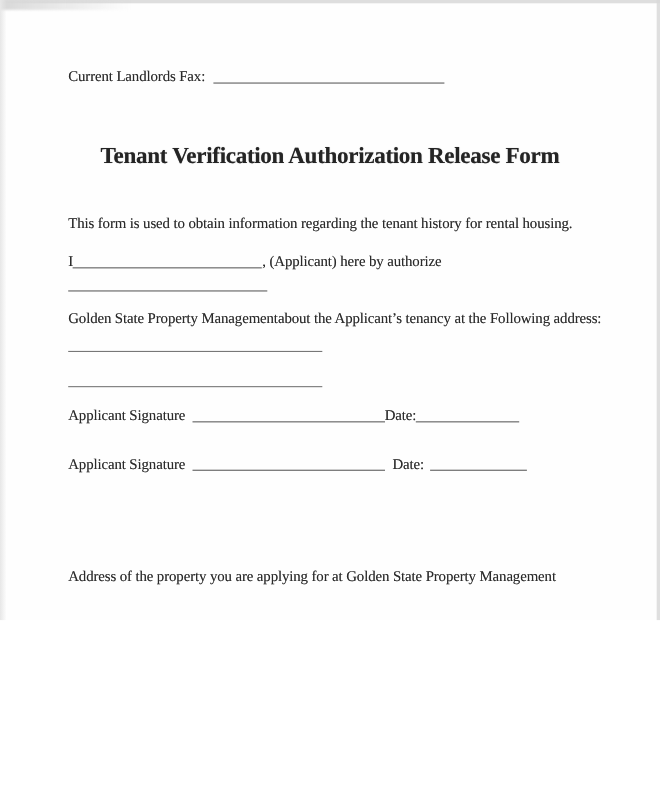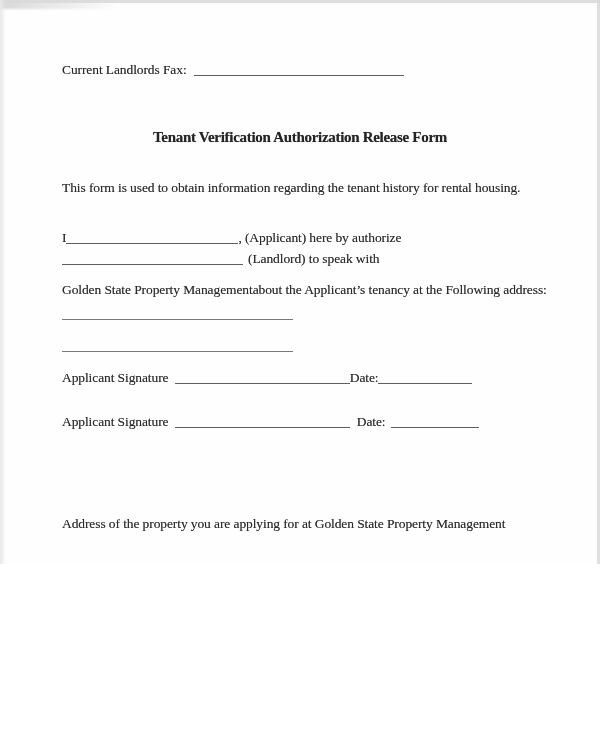--- a/index.html
+++ b/index.html
@@ -16,21 +16,21 @@
     left:62px;
     font-size:13.5px;
     letter-spacing:-0.1px;
     white-space:nowrap;
     text-shadow:0 0 0.6px rgba(60,60,60,0.55);
   }
   .title {
     position:absolute;
     top:129px; left:0; width:100%;
     text-align:center;
-    font-size:15px;
+    font-size:21px;
     font-weight:bold;
     letter-spacing:-0.3px;
     color:#242424;
     text-shadow:0 0 0.7px rgba(40,40,40,0.6);
   }
   
   .u {
     display:inline-block;
     height:2px;
     border-bottom:1.4px solid #5f5f5f;
@@ -73,27 +73,27 @@
   <div class="scan-left"></div>
   <div class="scan-right"></div>
 
   <div class="txt" style="top:62px;">
     <span>Current Landlords Fax:</span>
     <span class="u" style="width:210px; margin-left:4px;"></span>
   </div>
 
   <div class="title">Tenant Verification Authorization Release Form</div>
 
-  <div class="txt" style="top:180px;">This form is used to obtain information regarding the tenant history for rental housing.</div>
+  <div class="txt" style="top:195px;">This form is used to obtain information regarding the tenant history for rental housing.</div>
 
   <div class="txt" style="top:230px;">
     <span>I</span><span class="u" style="width:172px;"></span><span>, (Applicant) here by authorize</span>
   </div>
   <div class="txt" style="top:251px;">
-    <span class="u" style="width:181px;"></span><span style="margin-left:5px;">(Landlord) to speak with</span>
+    <span class="u" style="width:181px;"></span>
   </div>
 
   <div class="txt" style="top:282px;">
     <span class="bold">Golden State Property Management</span><span style="margin-left:0;">about the Applicant’s tenancy at the Following address:</span>
   </div>
 
   <div class="fill-line" style="top:319px; left:62px; width:231px;"></div>
   <div class="fill-line" style="top:351px; left:62px; width:231px;"></div>
 
   <div class="txt" style="top:370px;">

